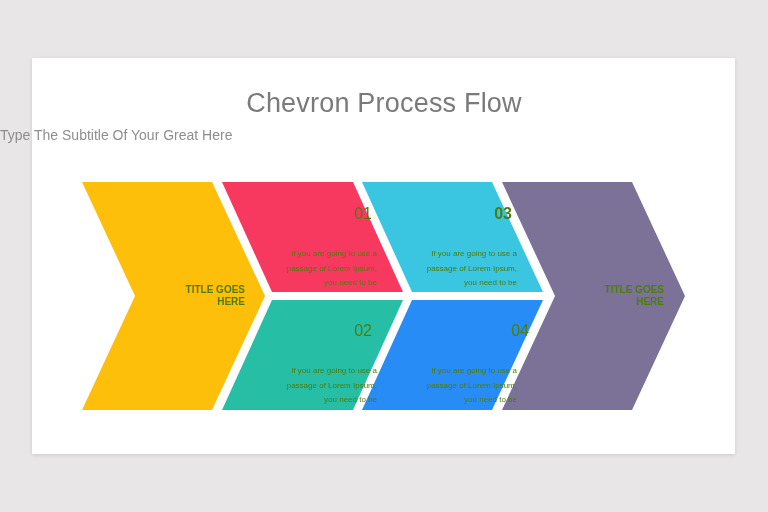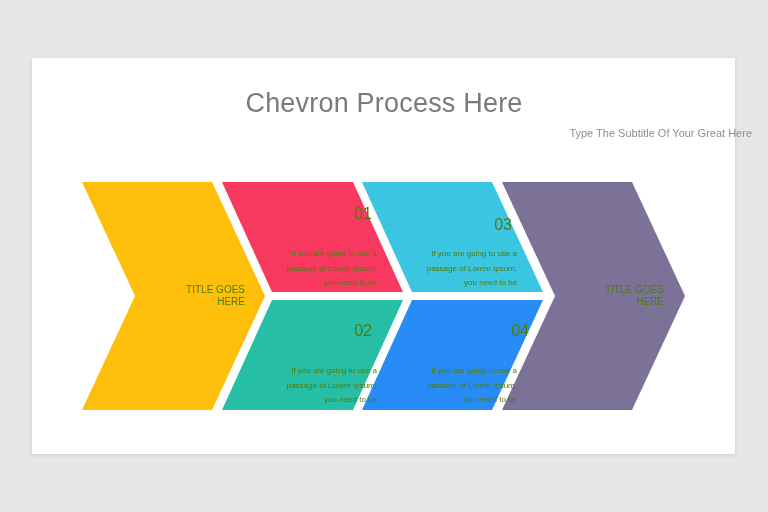--- a/index.html
+++ b/index.html
@@ -20,57 +20,57 @@
   .title {
     position: absolute;
     left: 0; right: 0; top: 88px;
     text-align: center;
     font-size: 27px;
     color: #7a7a7a;
     letter-spacing: 0.2px;
   }
   .subtitle {
     position: absolute;
-    left: 0; right: 16px; top: 127px;
-    text-align: right;
-    font-size: 11px;
+    left: 0; right: 0; top: 127px;
+    text-align: left;
+    font-size: 14px;
     color: #8e8e8e;
   }
   svg.diagram {
     position: absolute; left: 0; top: 0;
     width: 768px; height: 512px;
   }
   .label {
     position: absolute;
     color: #4d7c0f;
     text-align: right;
   }
   .chev-label {
-    font-weight: normal;
+    font-weight: bold;
     font-size: 10px;
     line-height: 12px;
     width: 100px;
   }
   .step-num {
     font-size: 16px;
     width: 120px;
   }
   .step-text {
     font-size: 8px;
     line-height: 14.5px;
     width: 130px;
     margin-top: 18px;
   }
 </style>
 </head>
 <body>
 
 <div class="slide"></div>
 
-<div class="title">Chevron Process Here</div>
+<div class="title">Chevron Process Flow</div>
 <div class="subtitle">Type The Subtitle Of Your Great Here</div>
 
 <svg class="diagram" viewBox="0 0 768 512">
 
   <polygon fill="#fdbf0a" points="82,182 212,182 265,296 212,410 82,410 135,296"></polygon>
 
   <polygon fill="#f8395f" points="222,182 353,182 403,292 272,292"></polygon>
 
   <polygon fill="#26bfa6" points="272,300 403,300 353,410 222,410"></polygon>
 
@@ -93,21 +93,21 @@
   <div>you need to be</div>
 </div>
 
 <div class="label step-num" style="left:252px; top:322px;">02</div>
 <div class="label step-text" style="left:247px; top:346px;">
   <div>If you are going to use a</div>
   <div>passage of Lorem Ipsum,</div>
   <div>you need to be</div>
 </div>
 
-<div class="label step-num" style="left:392px; top:216px;">03</div>
+<div class="label step-num" style="left:392px; top:205px;font-weight:bold;">03</div>
 <div class="label step-text" style="left:387px; top:229px;">
   <div>If you are going to use a</div>
   <div>passage of Lorem Ipsum,</div>
   <div>you need to be</div>
 </div>
 
 <div class="label step-num" style="left:409px; top:322px;">04</div>
 <div class="label step-text" style="left:387px; top:346px;">
   <div>If you are going to use a</div>
   <div>passage of Lorem Ipsum,</div>

